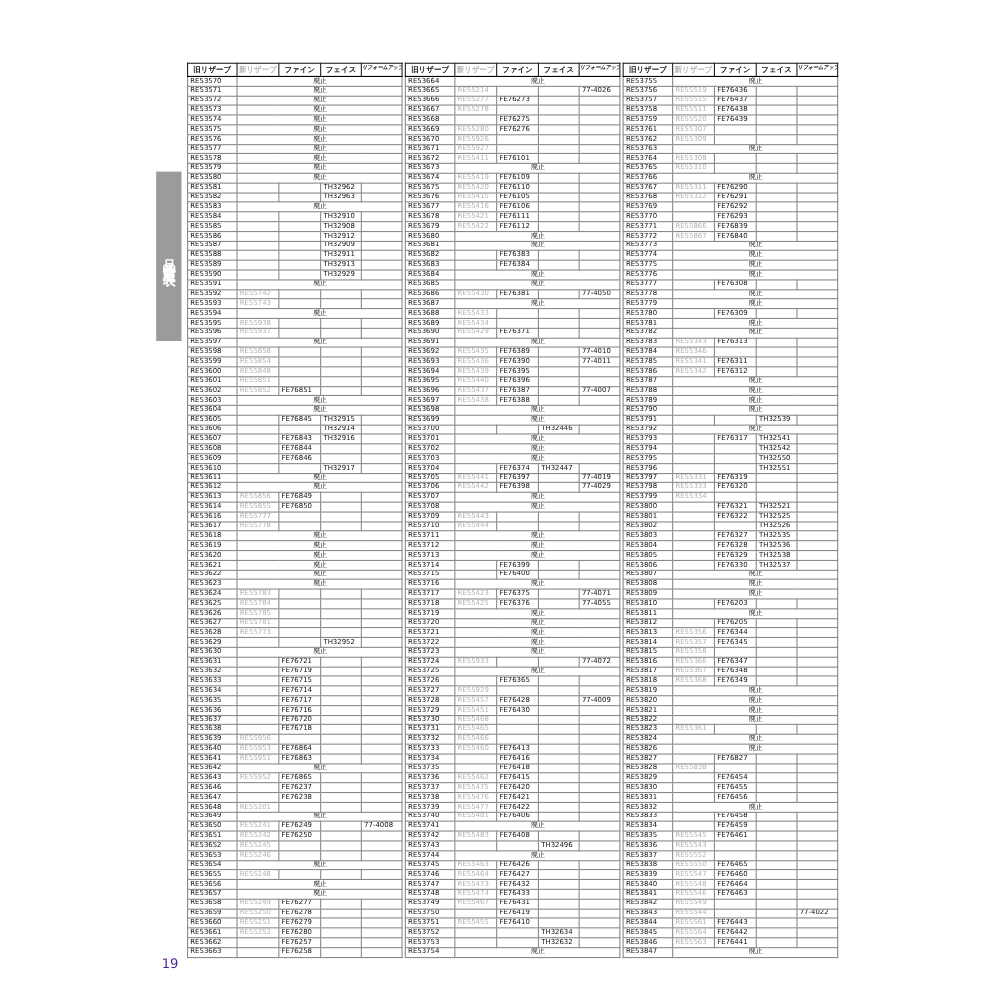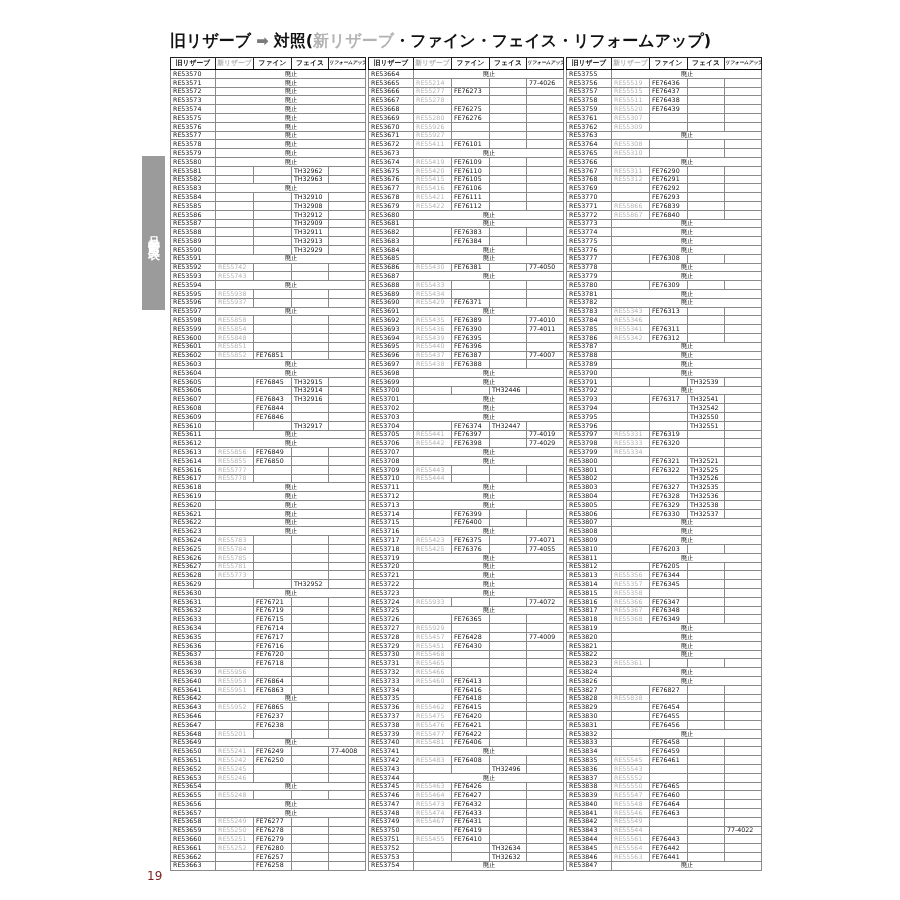--- a/index.html
+++ b/index.html
@@ -20,32 +20,31 @@
         overflow:hidden;white-space:nowrap;text-align:left;color:#111;}
   th{height:11px;border:1px solid #222;border-bottom:1.5px solid #000;font-weight:bold;
      text-align:center;font-size:6.8px;padding:0;}
   th.h0{width:44px;}
   th.h1{width:37px;color:#b3b3b3;}
   th.h2{width:37px;}
   th.h3{width:36px;}
   th.h4{width:36px;font-size:4.8px;font-style:italic;letter-spacing:-0.2px;}
   td.c-new{color:#b3b3b3;}
   td.c-disc{text-align:center;}
-  .page-number{position:absolute;left:147px;top:869px;font-size:12px;color:#7f1d1d;}
+  .page-number{position:absolute;left:147px;top:869px;font-size:12px;color:#4c1d95;}
 </style>
 </head>
 <body>
 
 <div class="page">
 
   <div class="side-tab">
     <span class="side-tab-text">品番対照表</span>
   </div>
 
-  <div class="title"><span class="t-old">旧リザーブ</span><span class="t-arrow">➡</span><span class="t-cmp">対照(</span><span class="t-new">新リザーブ</span><span class="t-rest">・ファイン・フェイス・リフォームアップ)</span></div>
 
   <div class="tables">
     <table class="ref-table">
         <thead>
           <tr>
             <th class="h0">旧リザーブ</th>
             <th class="h1">新リザーブ</th>
             <th class="h2">ファイン</th>
             <th class="h3">フェイス</th>
             <th class="h4">リフォームアップ</th>

